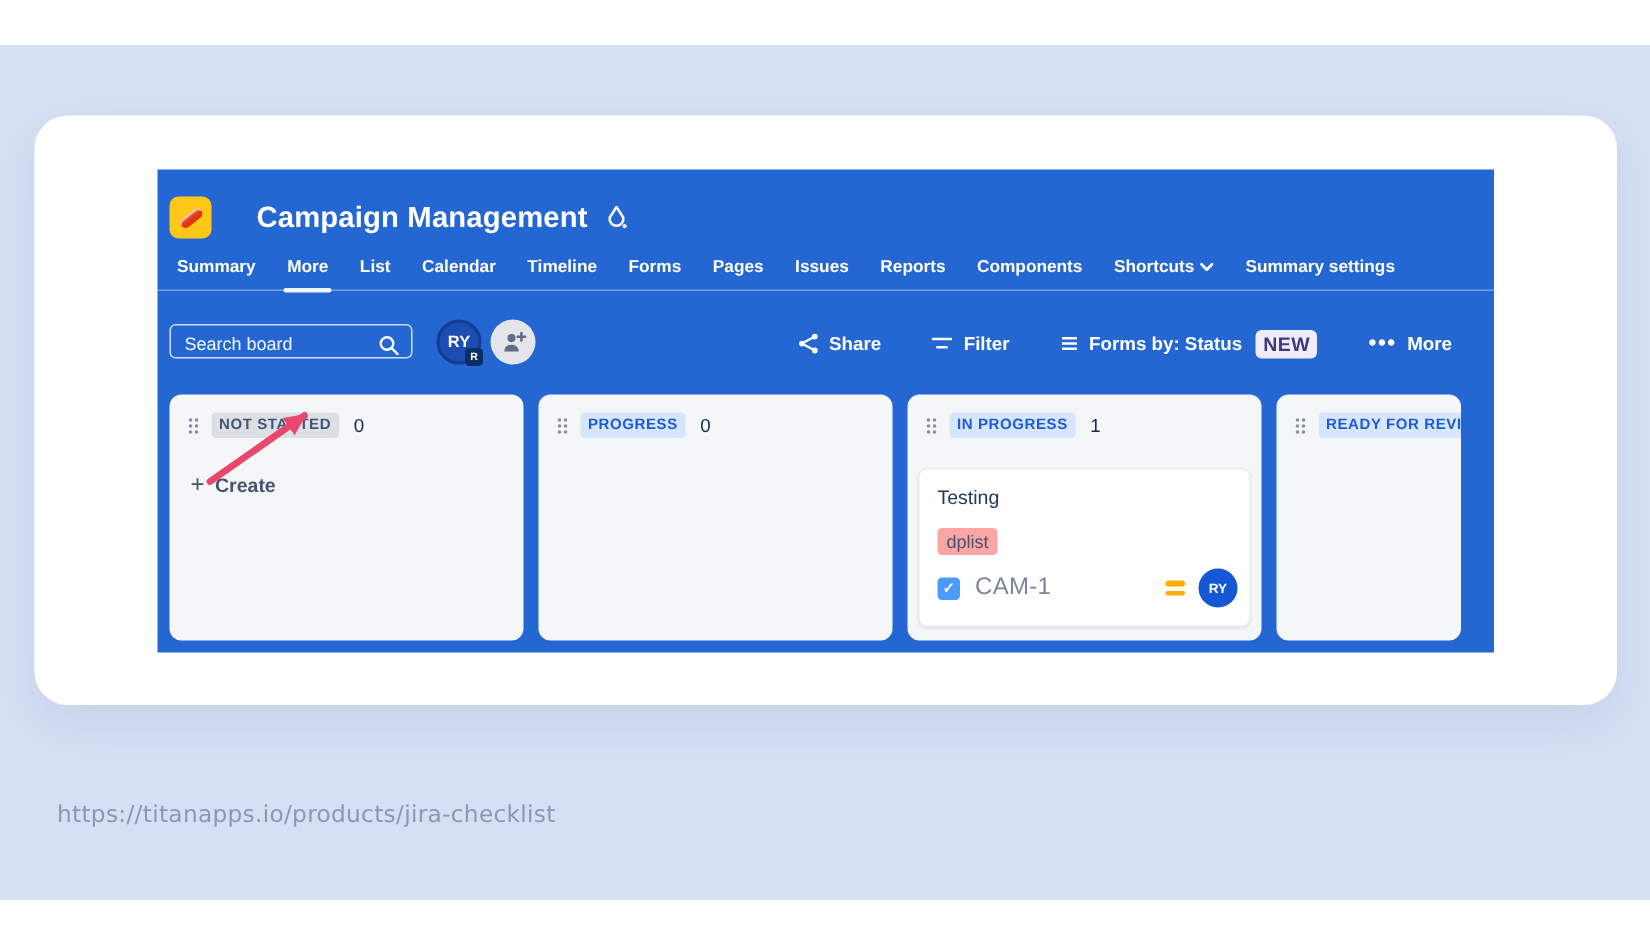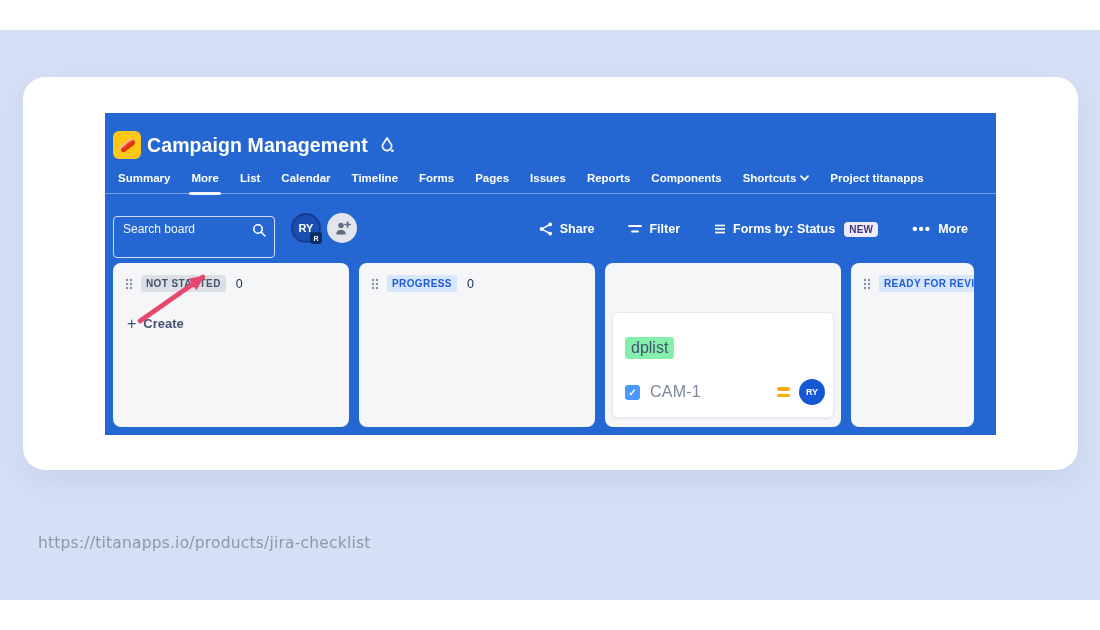--- a/index.html
+++ b/index.html
@@ -19,54 +19,54 @@
   .board { position:absolute; left:82px; top:36px; width:891px; height:322px;
     background:var(--board-blue,#2467d2); color:#fff; overflow:hidden; }
 
   
   .board-header { position:absolute; left:8px; top:17px; height:30px; display:flex; align-items:center; }
   .project-icon { width:28px; height:28px; border-radius:6px; background:#ffc716;
     position:relative; flex:0 0 auto; }
   .project-icon .rocket { position:absolute; left:6px; top:11px; width:17px; height:7px;
     border-radius:4px; background:linear-gradient(180deg,#ff7452 0%,#de350b 60%);
     transform:rotate(-38deg); box-shadow:inset 0 1.5px 0 rgba(255,255,255,.65); }
-  .board-title { font-size:19.5px; font-weight:700; color:#fff; margin-left:6px; letter-spacing:.1px; }
+  .board-title { font-size:19.5px; font-weight:700; color:#fff; margin-left:30px; letter-spacing:.1px; }
   .title-droplet { margin-left:13px; display:inline-flex; opacity:.95; }
 
   
   .board-nav { position:absolute; left:13px; top:59px; display:flex; gap:21px; align-items:center; }
   .nav-item { font-size:11.5px; font-weight:700; color:#fff; white-space:nowrap; cursor:pointer;
     position:relative; display:flex; align-items:center; gap:4px;text-align:right; }
   .nav-item.active::after { content:""; position:absolute; left:-2px; right:-2px; bottom:-11px;
     height:3px; border-radius:2px; background:rgba(255,255,255,.92); }
   .nav-divider { position:absolute; left:0; top:80px; width:891px; height:1px;
     background:rgba(255,255,255,.38); }
 
   
-  .search-box { position:absolute; left:8px; top:103px; width:162px; height:42px;
+  .search-box { position:absolute; left:8px; top:103px; width:162px; height:23px;
     border:1.5px solid rgba(255,255,255,.78); border-radius:4px; background:transparent; }
   .search-box input { position:absolute; left:9px; top:0; width:125px; height:24px; border:0;
     background:transparent; color:#fff; font-size:12px; font-family:"Liberation Sans",sans-serif; outline:none; }
   .search-box input::placeholder { color:rgba(255,255,255,.95); }
   .search-mag { position:absolute; right:8px; top:6px; }
 
   .avatar-ry { position:absolute; left:186px; top:100px; width:30px; height:30px; border-radius:50%;
     background:#1c4db2; border:2px solid #143d92; color:#fff; font-size:11px; font-weight:700;
     display:flex; align-items:center; justify-content:center; cursor:pointer; }
   .avatar-ry .mini-badge { position:absolute; right:-3px; bottom:-3px; width:12px; height:12px;
     border-radius:3px; background:#0b2e66; color:#fff; font-size:7px; font-weight:700;
     display:flex; align-items:center; justify-content:center; }
   .avatar-add { position:absolute; left:222px; top:100px; width:30px; height:30px; border-radius:50%;
     background:#e3e5ea; display:flex; align-items:center; justify-content:center; cursor:pointer; }
 
   .toolbar-right { position:absolute; right:28px; top:103px; height:26px; display:flex;
     align-items:center; gap:34px; }
   .tb-action { display:flex; align-items:center; gap:7px; font-size:12.5px; font-weight:700;
     color:#fff; cursor:pointer; white-space:nowrap;justify-content:space-between; }
-  .new-badge { margin-left:2px; background:#efecfd; color:#44367e; font-size:10px; font-weight:800;
+  .new-badge { margin-left:2px; background:#efecfd; color:#44367e; font-size:13px; font-weight:800;
     padding:2px 5px; border-radius:4px; letter-spacing:.3px; }
   .more-dots { font-size:15px; font-weight:700; letter-spacing:1px; line-height:10px; }
 
   
   .columns { position:absolute; left:8px; top:150px; display:flex; gap:10px; }
   .column { width:236px; height:164px; background:#f5f6f8; border-radius:8px;
     padding:12px 12px 0 12px; overflow:hidden; position:relative; }
   .column.clipped { width:123px; }
   .col-head { display:flex; align-items:center; gap:8px; }
   .drag-handle { flex:0 0 auto; cursor:grab; display:inline-flex; }
@@ -77,22 +77,22 @@
   .col-count { font-size:12.5px; color:#172b4d; font-weight:500; margin-left:2px; }
   .create-btn { margin-top:24px; margin-left:2px; display:flex; align-items:center; gap:7px;
     font-size:13px; font-weight:700; color:#44546f; cursor:pointer; }
   .create-btn .plus { font-size:16px; font-weight:400; line-height:12px; }
 
   
   .issue-card { position:absolute; left:7px; right:7px; top:49px; height:106px; background:#fff;
     border-radius:6px; border:1px solid #e8eaee; box-shadow:0 1px 2px rgba(9,30,66,.08);
     padding:11px 10px 0 12px; cursor:pointer; }
   .issue-title { font-size:13px; color:#253858; font-weight:500; }
-  .issue-label { display:inline-block; margin-top:13px; background:#86efac; color:#44546f;
-    font-size:16px; padding:2px 6px; border-radius:3px; }
+  .issue-label { display:inline-block; margin-top:13px; background:#fca5a5; color:#44546f;
+    font-size:12px; padding:2px 6px; border-radius:3px; }
   .issue-foot { position:absolute; left:12px; right:8px; bottom:12px; display:flex;
     align-items:center; justify-content:space-between; }
   .foot-left { display:flex; align-items:center; gap:10px; }
   .task-check { width:15px; height:15px; border-radius:3px; background:#4c9aff; color:#fff;
     font-size:10px; font-weight:700; display:flex; align-items:center; justify-content:center; }
   .issue-key { font-size:16px; color:#7a869a; font-weight:400; letter-spacing:.2px; }
   .foot-right { display:flex; align-items:center; gap:9px; }
   .prio-medium { display:flex; flex-direction:column; gap:3px; }
   .prio-medium i { display:block; width:13px; height:3.5px; border-radius:2px;
     background:var(--priority-orange,#ffab00); }
@@ -138,21 +138,21 @@
           <span class="nav-item">Pages</span>
           <span class="nav-item">Issues</span>
           <span class="nav-item">Reports</span>
           <span class="nav-item">Components</span>
           <span class="nav-item">
             <span>Shortcuts</span>
             <svg width="9" height="6" viewBox="0 0 9 6">
                 <polyline points="1,1.2 4.5,4.8 8,1.2" fill="none" stroke="#fff" stroke-width="1.8" stroke-linecap="round" stroke-linejoin="round"></polyline>
               </svg>
           </span>
-          <span class="nav-item">Project titanapps</span>
+          <span class="nav-item">Summary settings</span>
         </div>
         <div class="nav-divider"></div>
 
         <div class="search-box">
           <input type="text" placeholder="Search board" style="">
           <span class="search-mag">
             <svg width="14" height="14" viewBox="0 0 14 14">
               <circle cx="6" cy="6" r="4.2" fill="none" stroke="#fff" stroke-width="1.6"></circle>
               <line x1="9.3" y1="9.3" x2="13" y2="13" stroke="#fff" stroke-width="1.6" stroke-linecap="round"></line>
             </svg>
@@ -243,21 +243,38 @@
                       <circle cx="6" cy="10" r="1.2"></circle>
                     </g>
                   </svg>
               </span>
               <span class="col-badge blue">PROGRESS</span>
               <span class="col-count">0</span>
             </div>
           </div>
 
           <div class="column">
+            <div class="col-head">
+              <span class="drag-handle">
+                <svg width="8" height="12" viewBox="0 0 8 12">
+                    <g fill="#8590a2">
+                      <circle cx="2" cy="2" r="1.2"></circle>
+                      <circle cx="6" cy="2" r="1.2"></circle>
+                      <circle cx="2" cy="6" r="1.2"></circle>
+                      <circle cx="6" cy="6" r="1.2"></circle>
+                      <circle cx="2" cy="10" r="1.2"></circle>
+                      <circle cx="6" cy="10" r="1.2"></circle>
+                    </g>
+                  </svg>
+              </span>
+              <span class="col-badge blue">IN PROGRESS</span>
+              <span class="col-count">1</span>
+            </div>
             <div class="issue-card">
+              <div class="issue-title">Testing</div>
               <span class="issue-label">dplist</span>
               <div class="issue-foot">
                 <span class="foot-left">
                   <span class="task-check">✓</span>
                   <span class="issue-key">CAM-1</span>
                 </span>
                 <span class="foot-right">
                   <span class="prio-medium">
                       <i></i>
                       <i></i>

